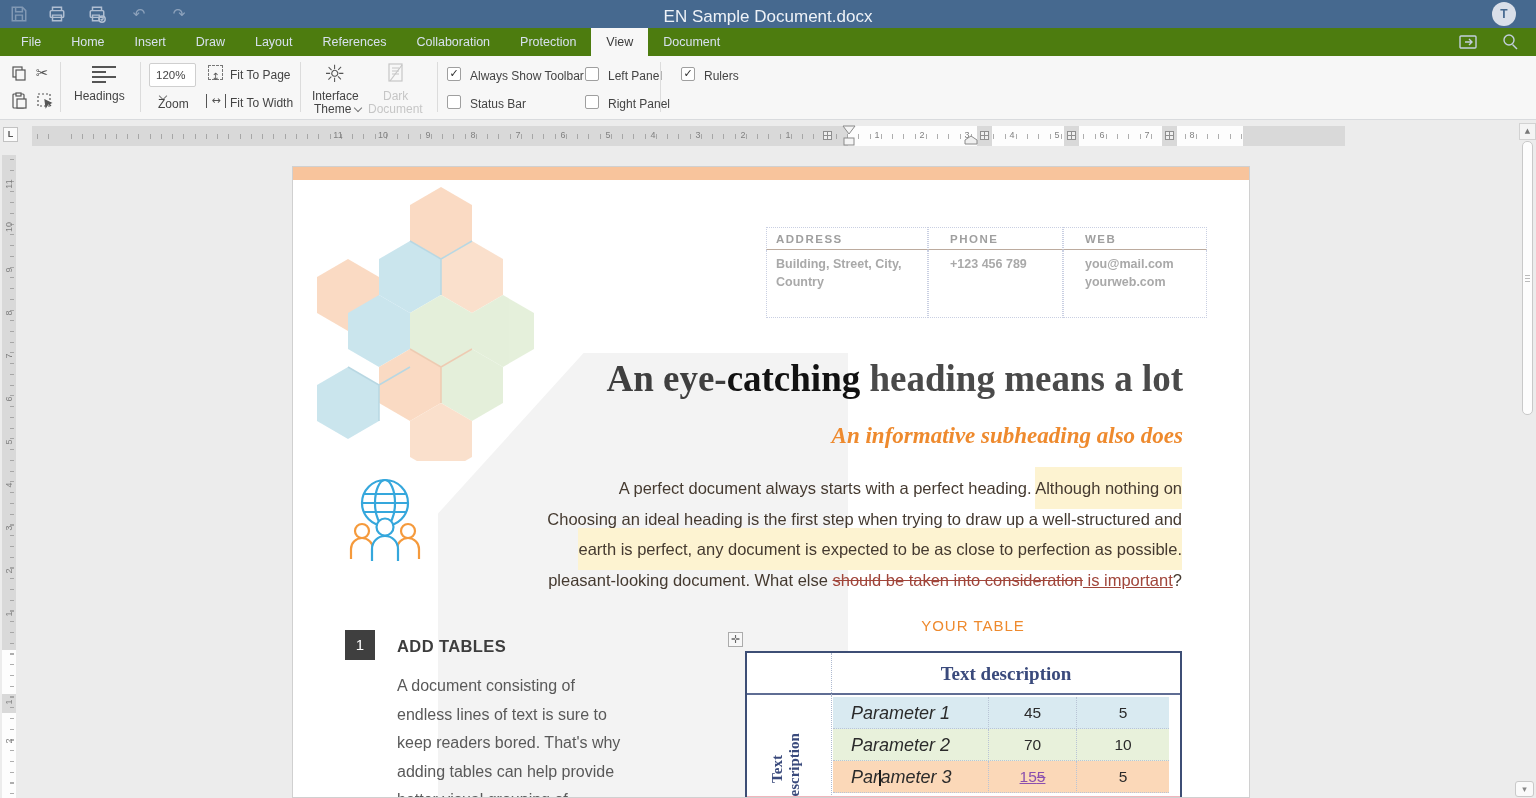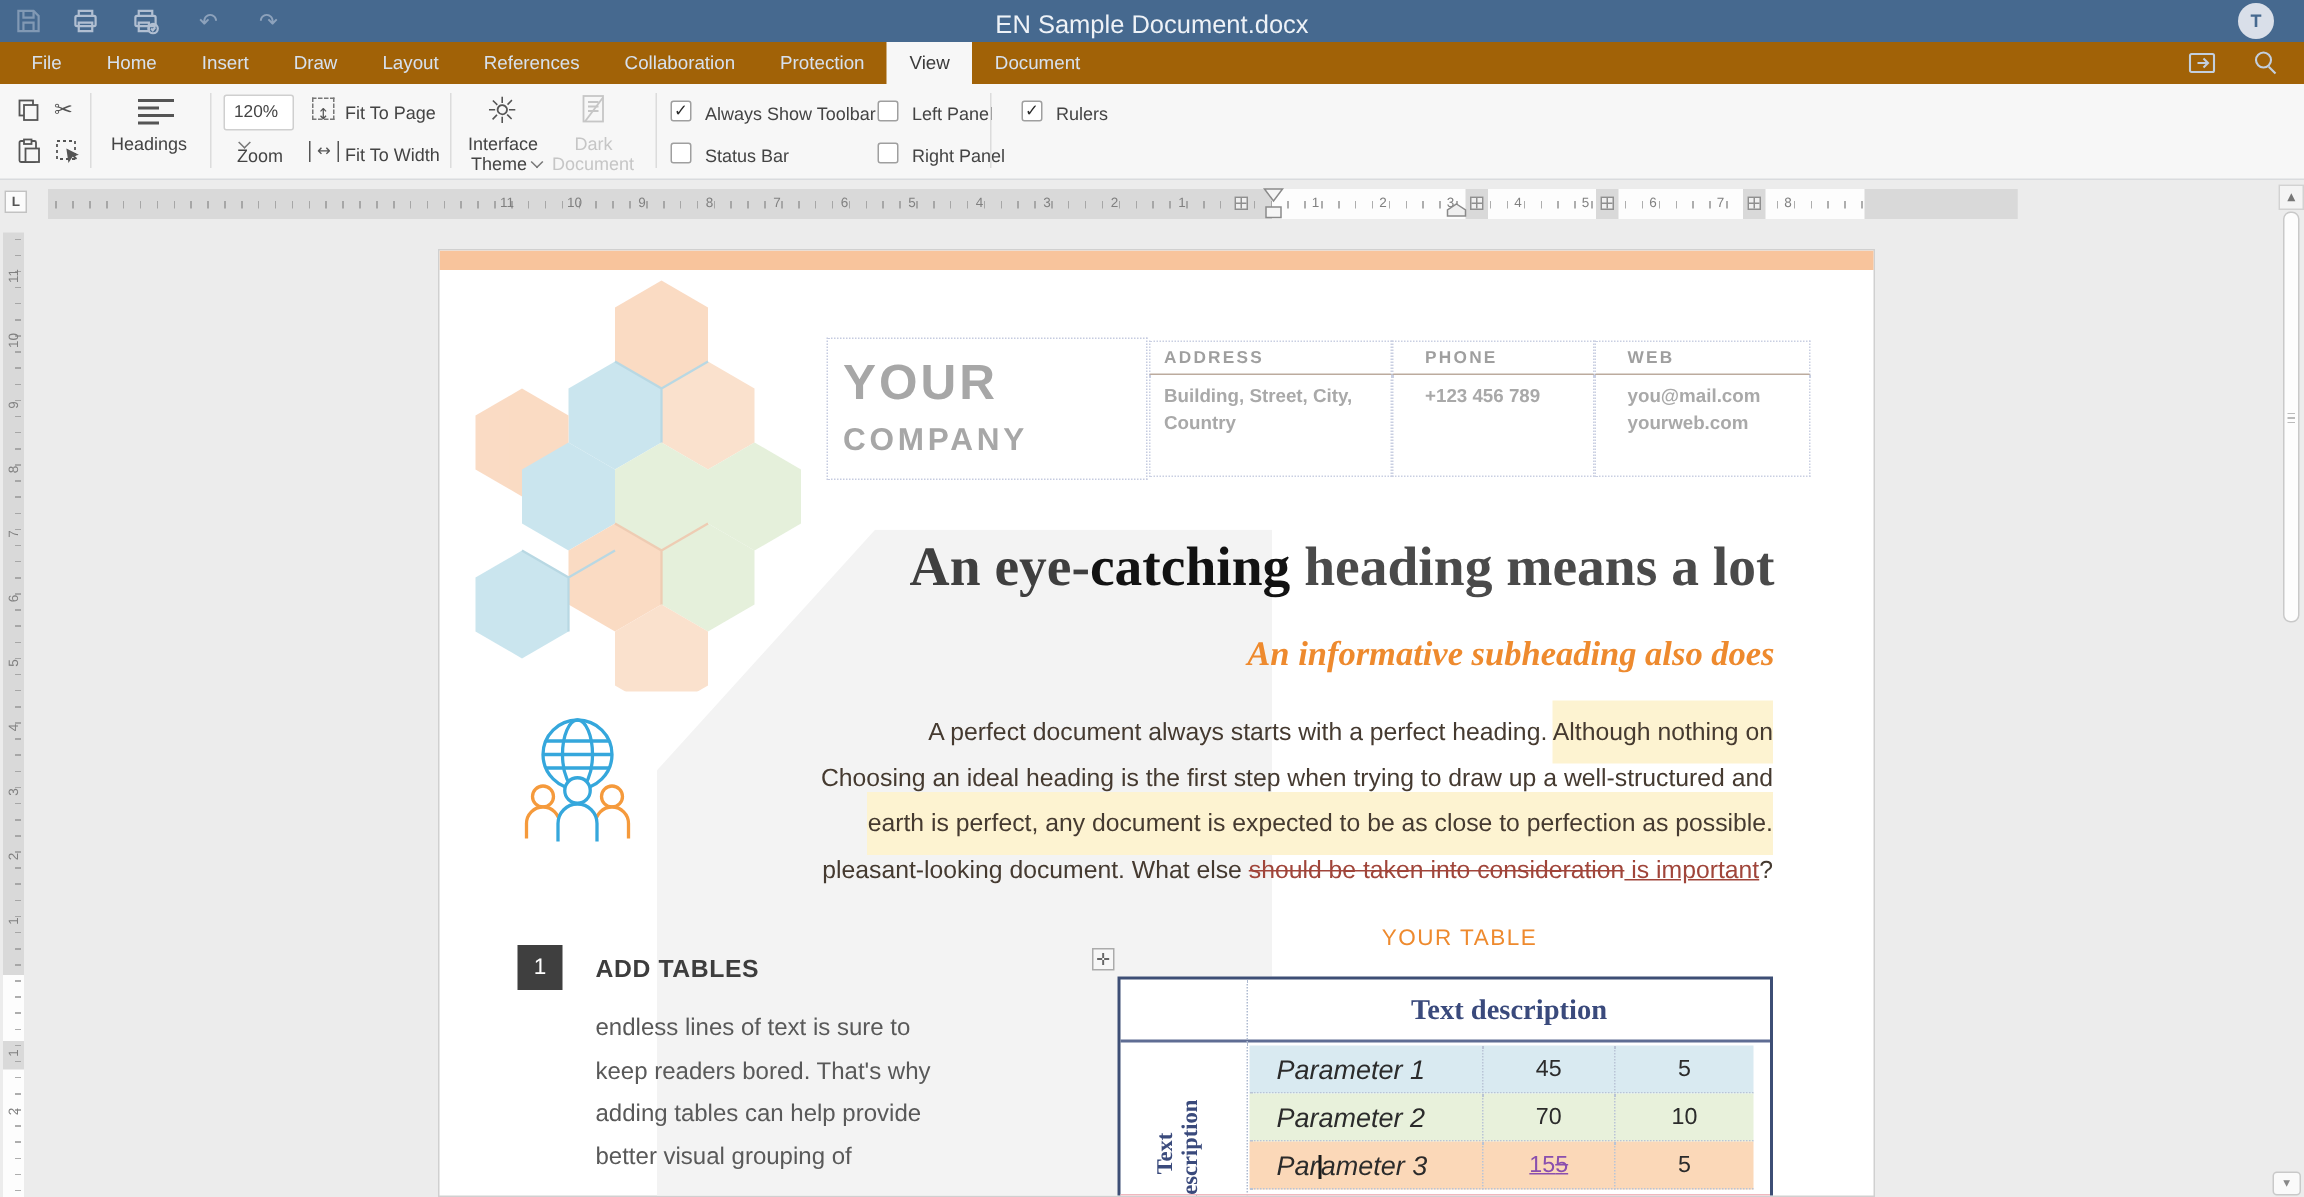--- a/index.html
+++ b/index.html
@@ -8,21 +8,21 @@
   .glyph { font-family:"DejaVu Sans", sans-serif; }
 
   
   #titlebar { position:absolute; left:0; top:0; width:1536px; height:28px; background:#46698f; }
   .tb-ico { position:absolute; top:5px; width:18px; height:18px; color:#bdc9da; }
   .tb-ico svg { width:100%; height:100%; stroke:#bdc9da; fill:none; stroke-width:1.3; }
   #doc-title { position:absolute; top:7px; left:0; width:100%; text-align:center; color:#eef2f7; font-size:17px; }
   #avatar { position:absolute; right:20px; top:2px; width:24px; height:24px; border-radius:50%; background:#d9dfe9; color:#46698f; font-weight:bold; font-size:12px; text-align:center; line-height:24px; }
 
   
-  #tabbar { position:absolute; left:0; top:28px; width:1536px; height:28px; background:#a16207; display:flex; align-items:center; padding-left:6px; }
+  #tabbar { position:absolute; left:0; top:28px; width:1536px; height:28px; background:#4d7c0f; display:flex; align-items:center; padding-left:6px; }
   .tab { color:#d7e1ee; font-size:12.5px; line-height:28px; padding:0 15px; cursor:default; }
   .tab.active { background:#f7f7f7; color:#3b3b3b; }
   .tabbar-right { position:absolute; right:16px; top:4px; display:flex; gap:22px; }
   .tabbar-right .ico { width:20px; height:20px; }
   .tabbar-right svg { width:20px; height:20px; stroke:#c3cfde; fill:none; stroke-width:1.4; }
 
   
   #toolbar { position:absolute; left:0; top:56px; width:1536px; height:64px; background:#f7f7f7; border-bottom:1px solid #d9dbde; }
   .sep { position:absolute; top:6px; height:50px; width:1px; background:#dcdcdc; }
   .ticon { position:absolute; width:18px; height:18px; }
@@ -326,24 +326,20 @@
       <polygon points="125,178 156,196 156,232 125,250 94,232 94,196" fill="#f6bd93"></polygon>
       <polygon points="63,196 94,214 94,250 63,268 32,250 32,214" fill="#9fd0e0"></polygon>
       <polygon points="187,178 218,196 218,232 187,250 156,232 156,196" fill="#cfe3bd"></polygon>
       <polygon points="156,232 187,250 187,286 156,304 125,286 125,250" fill="#f6c8a4"></polygon>
       <path d="M125,70 L156,88 L156,124 M156,88 L187,70" stroke="#7fb8cc" stroke-width="1.5" fill="none"></path>
       <path d="M63,196 L94,214 L94,250 M94,214 L125,196" stroke="#7fb8cc" stroke-width="1.5" fill="none"></path>
       <path d="M125,178 L156,196 L156,232 M156,196 L187,178" stroke="#e0a275" stroke-width="1.5" fill="none"></path>
     </g>
   </svg>
 
-  <div id="company-box">
-    <div id="company-line1">YOUR</div>
-    <div id="company-line2">COMPANY</div>
-  </div>
 
   <div id="contact">
     <div class="c-head">ADDRESS</div>
     <div class="c-head pad20">PHONE</div>
     <div class="c-head pad20">WEB</div>
     <div class="c-val"><span>Building, Street, City,</span><br><span>Country</span></div>
     <div class="c-val pad20"><span>+123 456 789</span></div>
     <div class="c-val pad20"><span>you@mail.com</span><br><span>yourweb.com</span></div>
   </div>
 
@@ -375,20 +371,21 @@
       <g stroke="#35a7dc" stroke-width="2.2">
           <circle cx="40" cy="50" r="8.5"></circle>
           <path d="M27 84 v-12 a13 13 0 0 1 26 0 v12"></path>
         </g>
     </g>
   </svg>
 
   <div id="badge1">1</div>
   <div id="sec-title">ADD TABLES</div>
   <div id="sec-body">
+    <div>A document consisting of</div>
     <div>endless lines of text is sure to</div>
     <div>keep readers bored. That's why</div>
     <div>adding tables can help provide</div>
     <div>better visual grouping of</div>
   </div>
 
   <div id="table-caption">YOUR TABLE</div>
   <div id="move-handle">✛</div>
 
   <div id="dtable">

